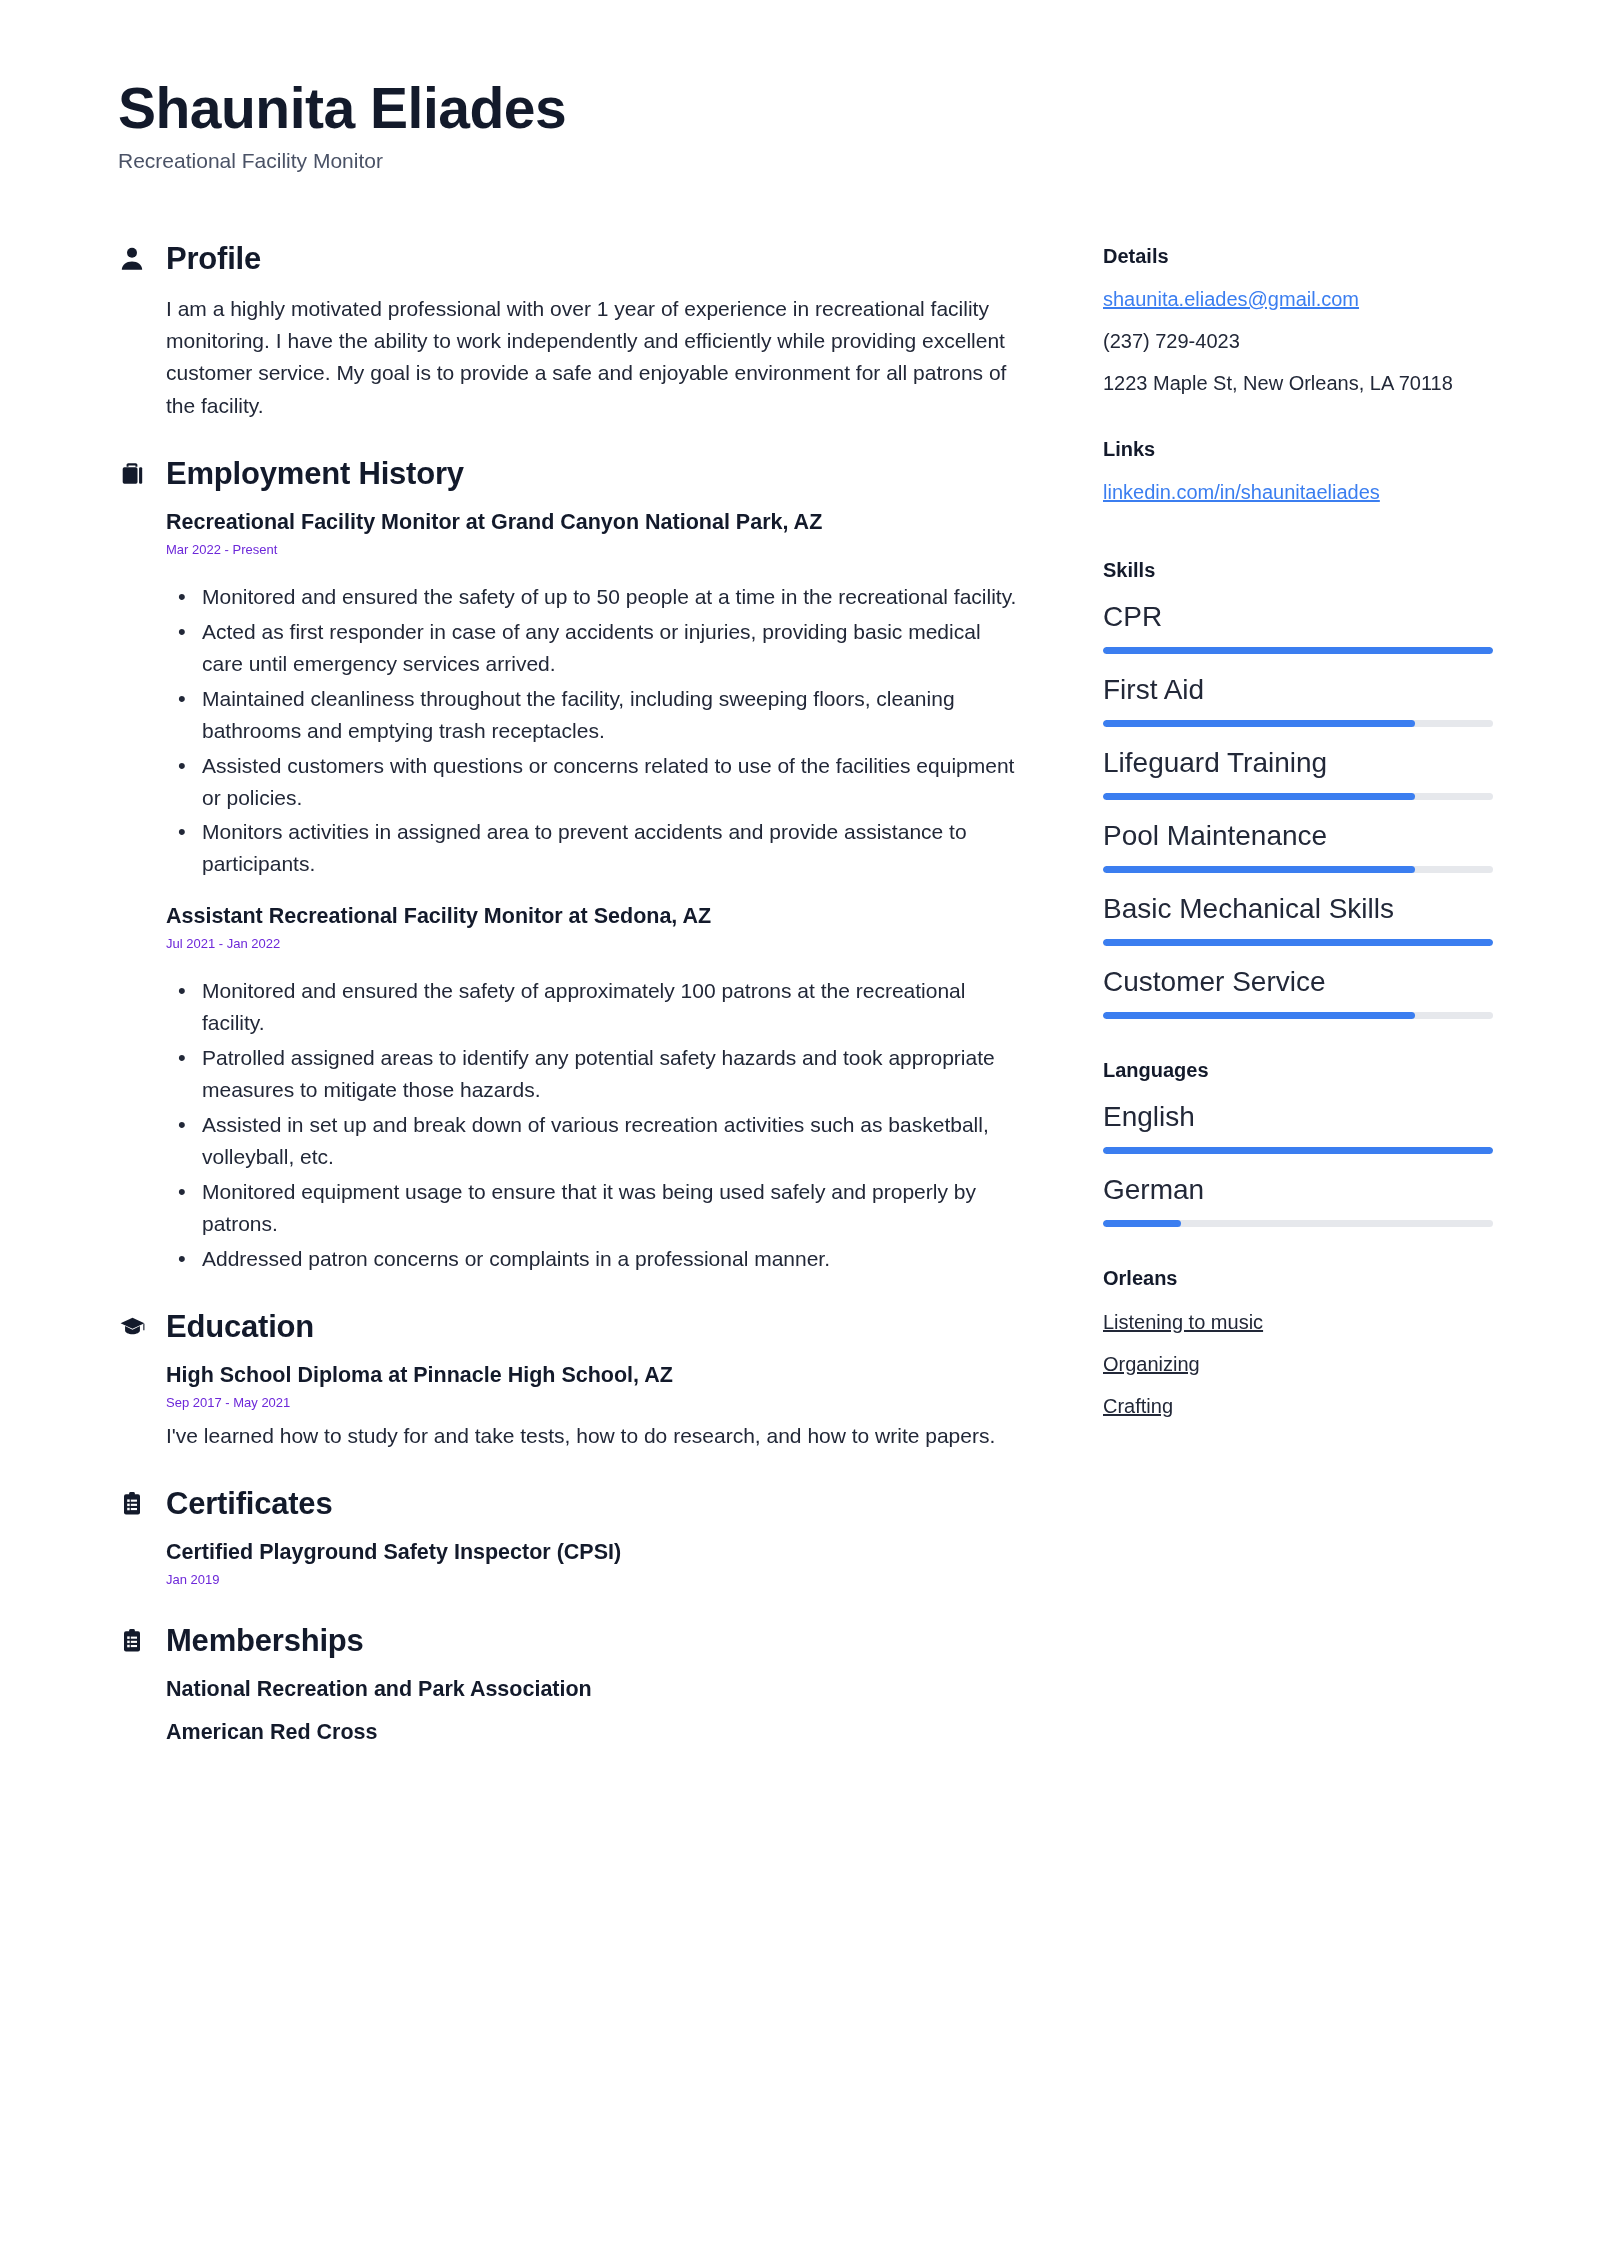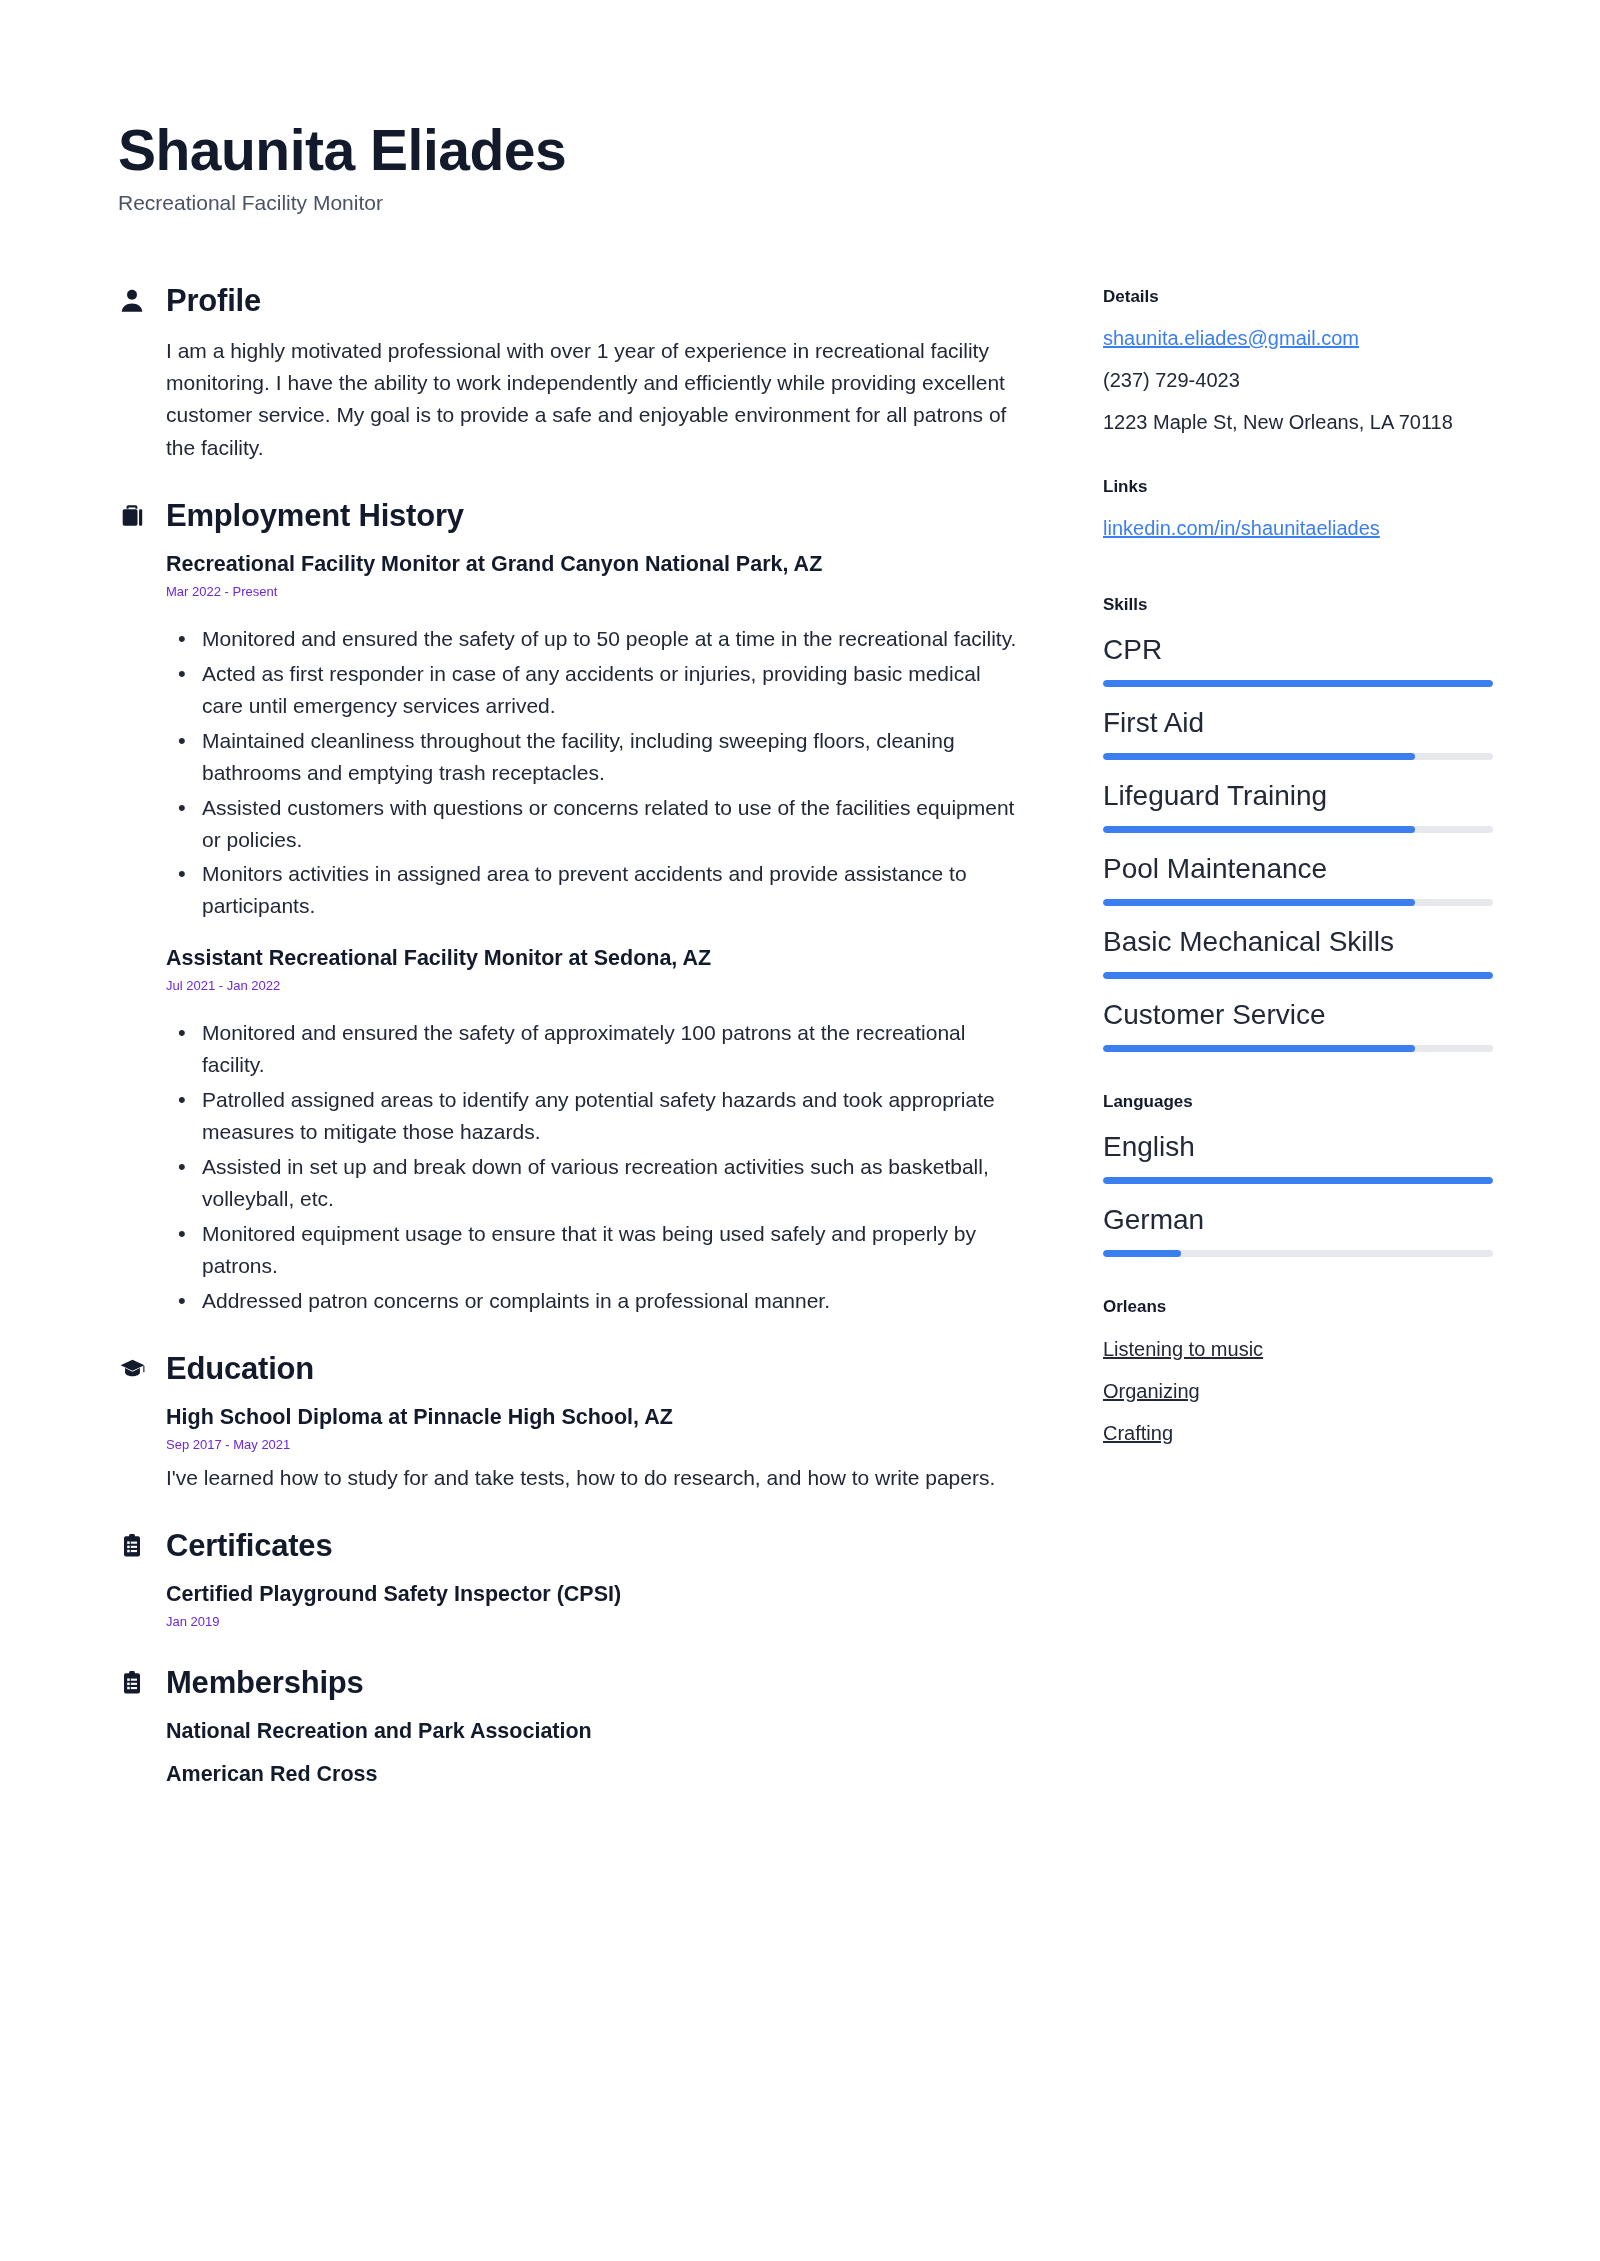--- a/index.html
+++ b/index.html
@@ -12,21 +12,21 @@
   body {
     font-family: "Liberation Sans", sans-serif;
     color: #1f2433;
     -webkit-font-smoothing: antialiased;
   }
 
   .page {
     width: 1326px;
     min-height: 2261px;
     background: #ffffff;
-    padding: 120px 110px 60px 118px;
+    padding: 78px 110px 60px 118px;
     position: relative;
   }
 
   
   .header { margin-bottom: 68px; }
 
   .name {
     font-size: 57px;
     font-weight: 700;
     letter-spacing: -0.5px;
@@ -146,21 +146,21 @@
     line-height: 1.52;
   }
 
   .cert-entry { margin-bottom: 16px; }
   .member-entry { margin-bottom: 14px; }
 
   
   .side-block { margin-bottom: 40px; }
 
   .side-title {
-    font-size: 17px;
+    font-size: 20px;
     font-weight: 700;
     color: #131a2b;
     margin-bottom: 17px;
   }
 
   .side-text {
     font-size: 20px;
     line-height: 1.5;
     color: #222838;
     margin-bottom: 12px;

